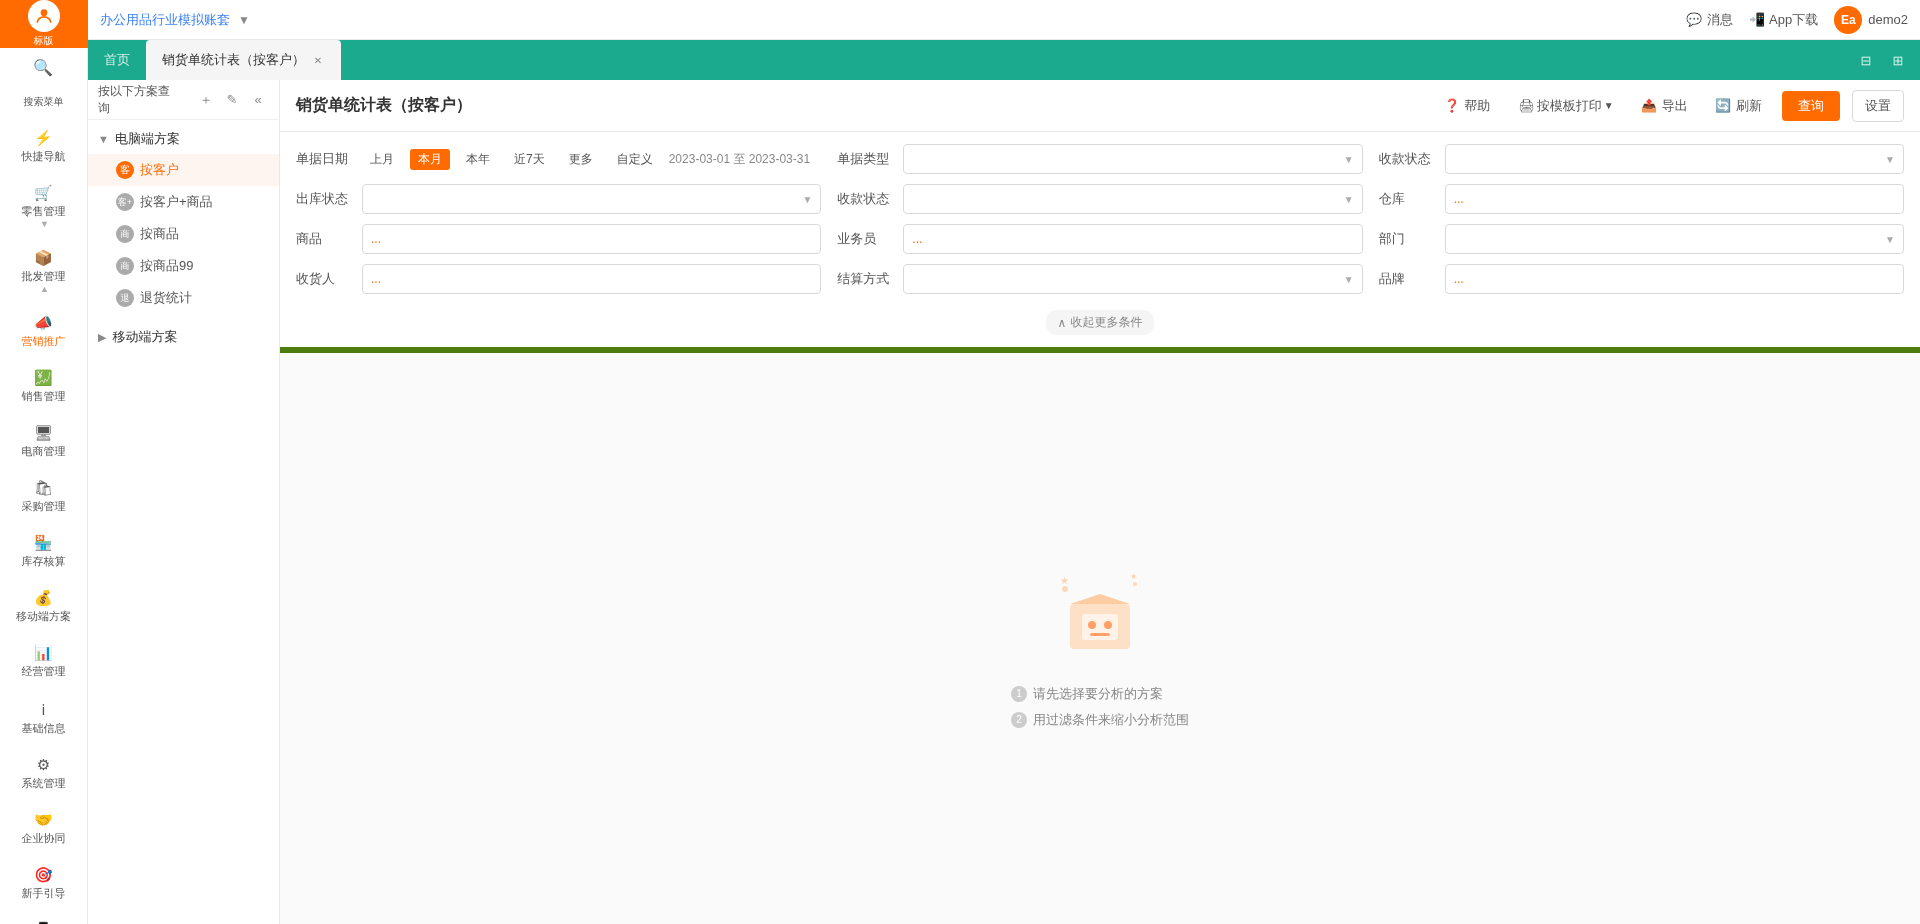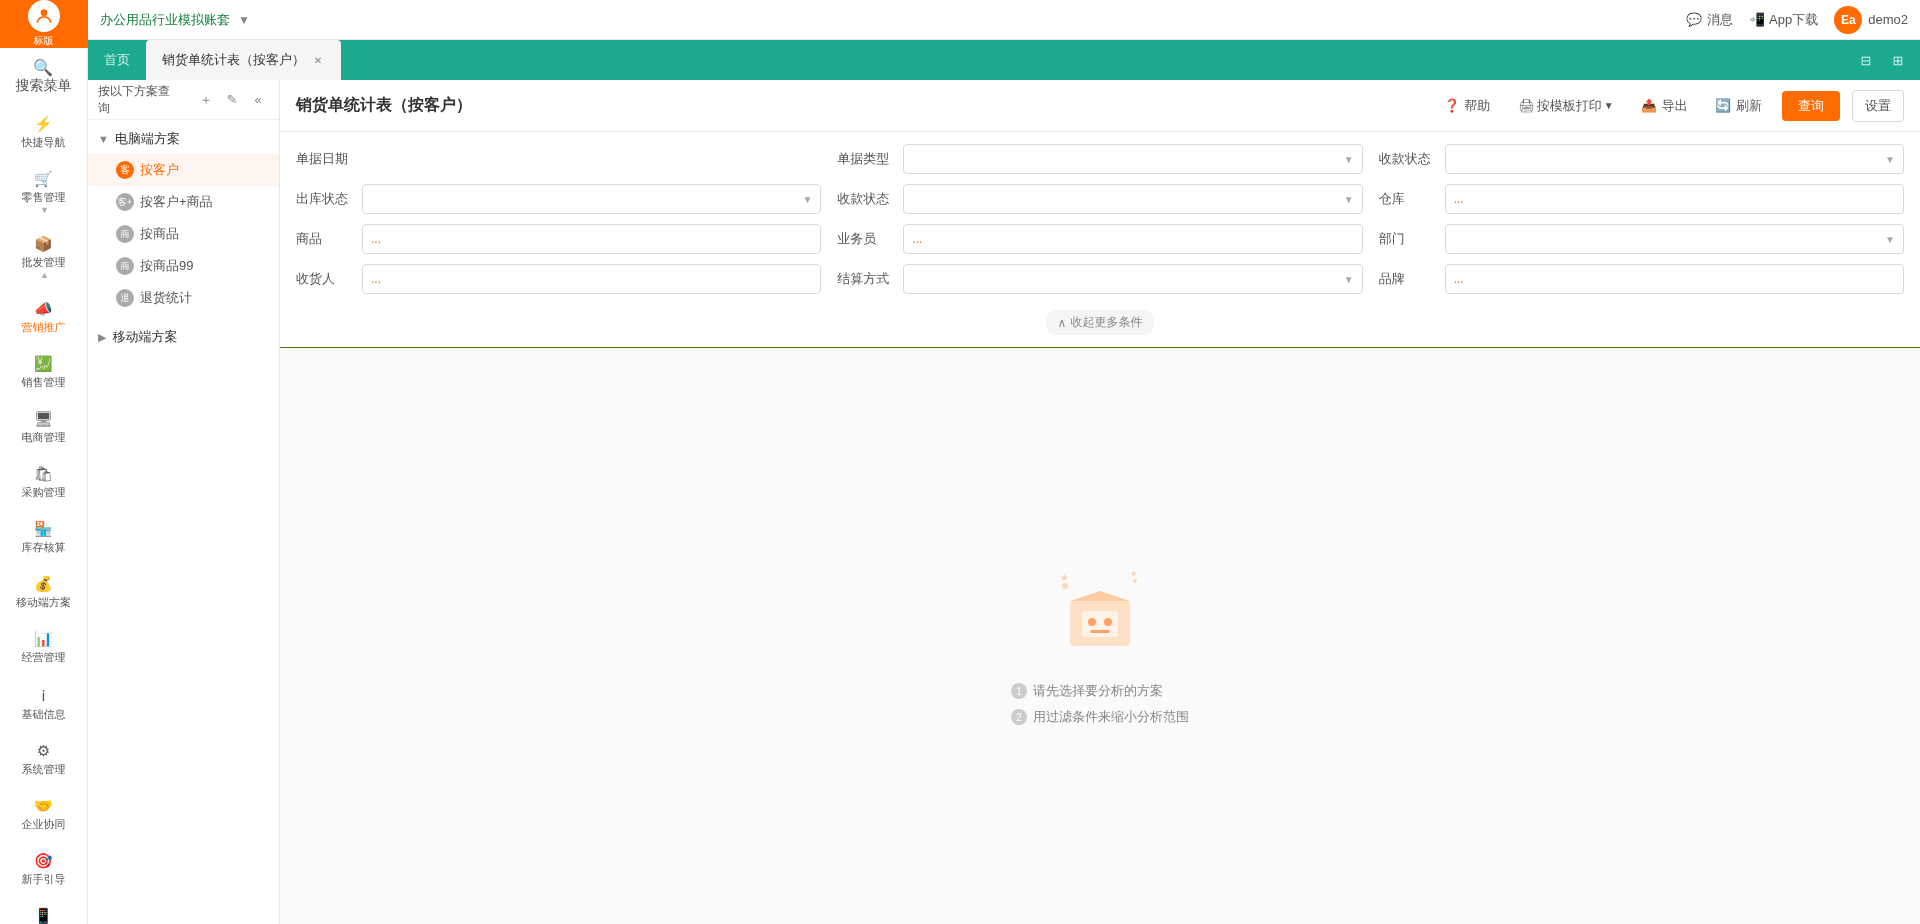--- a/index.html
+++ b/index.html
@@ -41,21 +41,21 @@
     .sidebar-label-text { font-size: 10px; color: #fff; }
     .sidebar-search {
       padding: 10px 0;
       display: flex;
       flex-direction: column;
       align-items: center;
       cursor: pointer;
       width: 100%;
     }
     .sidebar-search-icon { font-size: 16px; color: #888; }
-    .sidebar-search-label { font-size: 14px; color: #555; margin-top: 0; }
+    .sidebar-search-label { font-size: 10px; color: #555; margin-top: 18px; }
     .sidebar-nav-item {
       width: 100%;
       padding: 10px 0;
       display: flex;
       flex-direction: column;
       align-items: center;
       cursor: pointer;
       color: #555;
     }
     .sidebar-nav-item.active { color: #ff6b00; }
@@ -80,21 +80,21 @@
       justify-content: space-between;
       padding: 0 12px;
     }
     .top-header-left {
       display: flex;
       align-items: center;
       gap: 8px;
     }
     .top-header-title {
       font-size: 13px;
-      color: #15803d;
+      color: #3b82f6;
     }
     .top-header-dropdown {
       font-size: 12px;
       color: #888;
       cursor: pointer;
     }
     .top-header-right {
       display: flex;
       align-items: center;
       gap: 16px;
@@ -318,21 +318,21 @@
       border: 1px solid #d9d9d9;
       padding: 6px 12px;
       border-radius: 4px;
       cursor: pointer;
       font-size: 13px;
     }
 
     
     .filter-area {
       background: #fff;
-      border-bottom: 1px solid #4d7c0f;
+      border-bottom: 6px solid #4d7c0f;
       padding: 12px 16px;
     }
     .filter-row {
       display: flex;
       align-items: center;
       gap: 16px;
       margin-bottom: 10px;
     }
     .filter-row:last-child { margin-bottom: 0; }
     .filter-item {
@@ -666,20 +666,29 @@
           <button class="btn-primary">查询</button>
           <button class="btn-secondary">设置</button>
         </div>
       </div>
 
       <div class="filter-area">
 
         <div class="filter-row">
           <div class="filter-item">
             <span class="filter-label">单据日期</span>
+            <div class="filter-date-row">
+              <span class="date-tab">上月</span>
+              <span class="date-tab active">本月</span>
+              <span class="date-tab">本年</span>
+              <span class="date-tab">近7天</span>
+              <span class="date-tab">更多</span>
+              <span class="date-tab">自定义</span>
+              <span class="date-range">2023-03-01 至 2023-03-31</span>
+            </div>
           </div>
           <div class="filter-item">
             <span class="filter-label">单据类型</span>
             <div class="filter-input">
               <span class="filter-input-placeholder"></span>
               <span class="dropdown-arrow">▼</span>
             </div>
           </div>
           <div class="filter-item">
             <span class="filter-label">收款状态</span>

